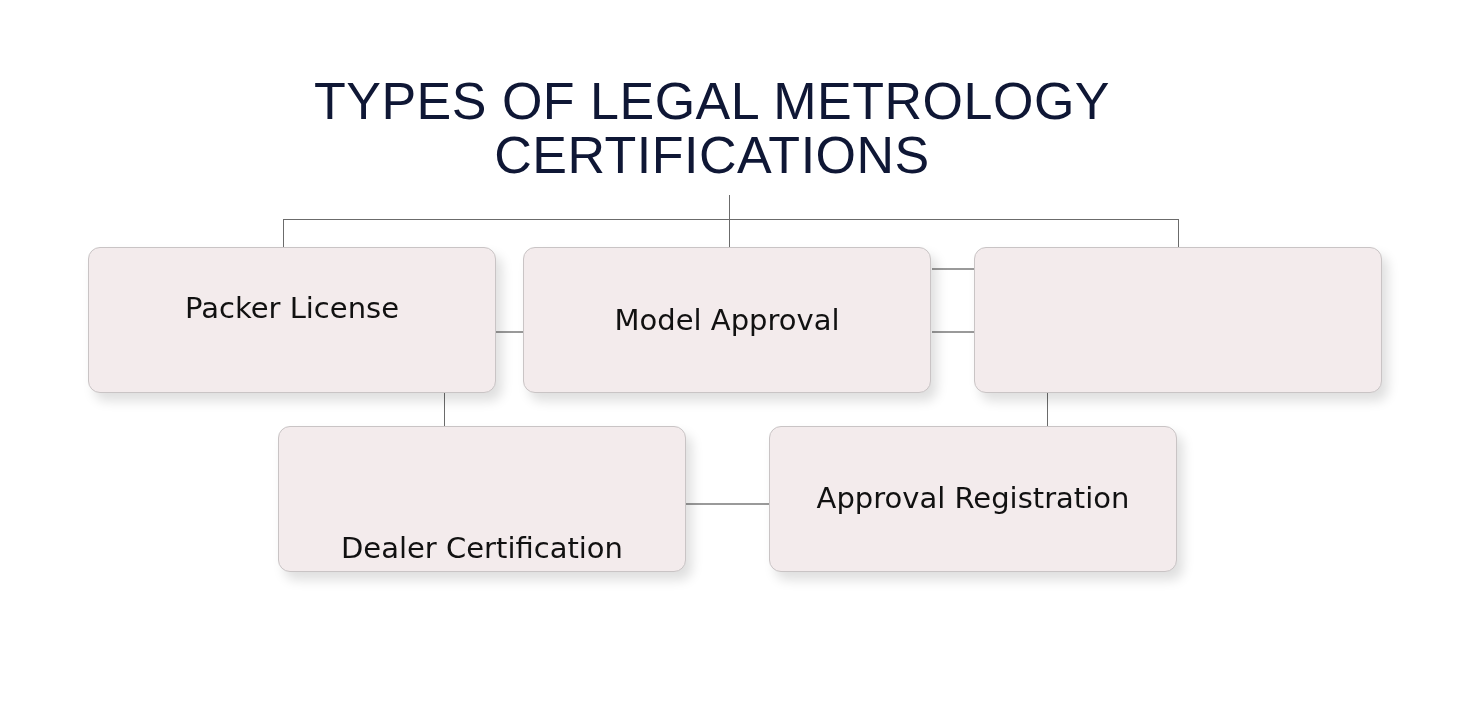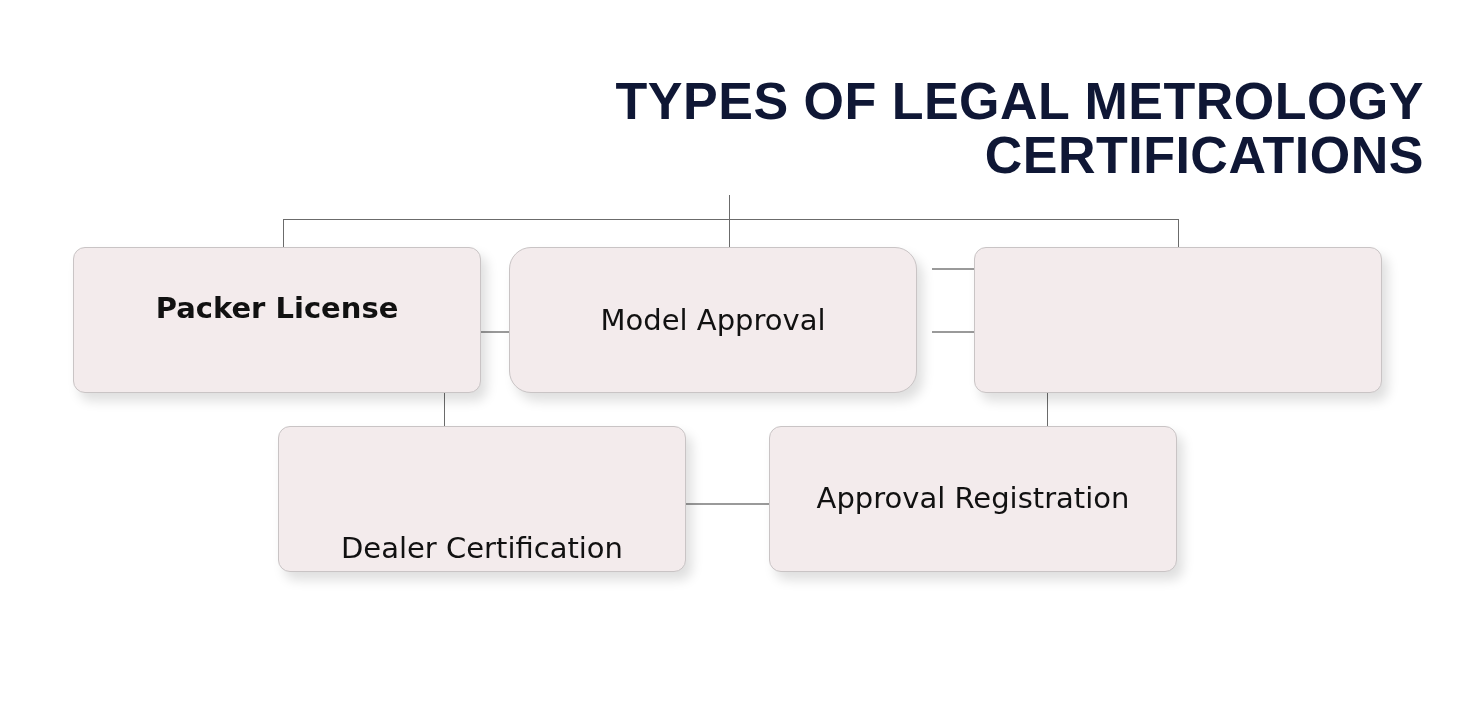--- a/index.html
+++ b/index.html
@@ -1,19 +1,19 @@
 <!DOCTYPE html>
 <html><head>
 <meta charset="utf-8">
 <style>
   html, body { margin:0; padding:0; background:#ffffff; }
   body { width:1457px; height:704px; position:relative; overflow:hidden; font-family:"DejaVu Sans", sans-serif; }
   .title {
-    position:absolute; left:0; width:1424px; top:74px; text-align:right;
-    font-family:"Liberation Sans", sans-serif; font-weight:bold; color:#0f1735;
+    position:absolute; left:0; width:1424px; top:74px; text-align:center;
+    font-family:"Liberation Sans", sans-serif; font-weight:normal; color:#0f1735;
     font-size:52px; line-height:54px; letter-spacing:0.5px;
   }
   .line { position:absolute; background:#6b6b6b; }
   .line.light { background:#9a9a9a; }
   .box {
     position:absolute; width:408px; height:146px; box-sizing:border-box;
     background:#f3ebec; border:1px solid #c9c4c5; border-radius:12px;
     box-shadow: 6px 8px 12px rgba(0,0,0,0.13);
     display:flex; align-items:center; justify-content:center; text-align:center;
     font-family:"DejaVu Sans", sans-serif; font-size:29px; line-height:42px; color:#111111;
@@ -31,25 +31,25 @@
 <div class="line" style="left:283px; top:219px; width:896px; height:1px;"></div>
 <div class="line" style="left:283px; top:219px; width:1px; height:28px;"></div>
 <div class="line" style="left:1178px; top:219px; width:1px; height:28px;"></div>
 <div class="line light" style="left:481px; top:331px; width:42px; height:2px;"></div>
 <div class="line light" style="left:932px; top:268px; width:42px; height:2px;"></div>
 <div class="line light" style="left:932px; top:331px; width:42px; height:2px;"></div>
 <div class="line" style="left:444px; top:393px; width:1px; height:33px;"></div>
 <div class="line" style="left:1047px; top:393px; width:1px; height:33px;"></div>
 <div class="line light" style="left:686px; top:503px; width:83px; height:2px;"></div>
 
-<div class="box" style="left:73px; top:247px; padding-bottom:24px;font-weight:bold;">
+<div class="box" style="left:88px; top:247px; padding-bottom:24px;">
   <span>Packer License</span>
 </div>
 
-<div class="box" style="left:509px; top:247px;border-radius:22px;">
+<div class="box" style="left:523px; top:247px;">
   <span>Model Approval</span>
 </div>
 
 <div class="box" style="left:974px; top:247px; flex-direction:column; padding-bottom:10px;">
 </div>
 
 <div class="box" style="left:278px; top:426px; padding-bottom:2px;align-items:flex-end;">
   <span>Dealer Certification</span>
 </div>
 

